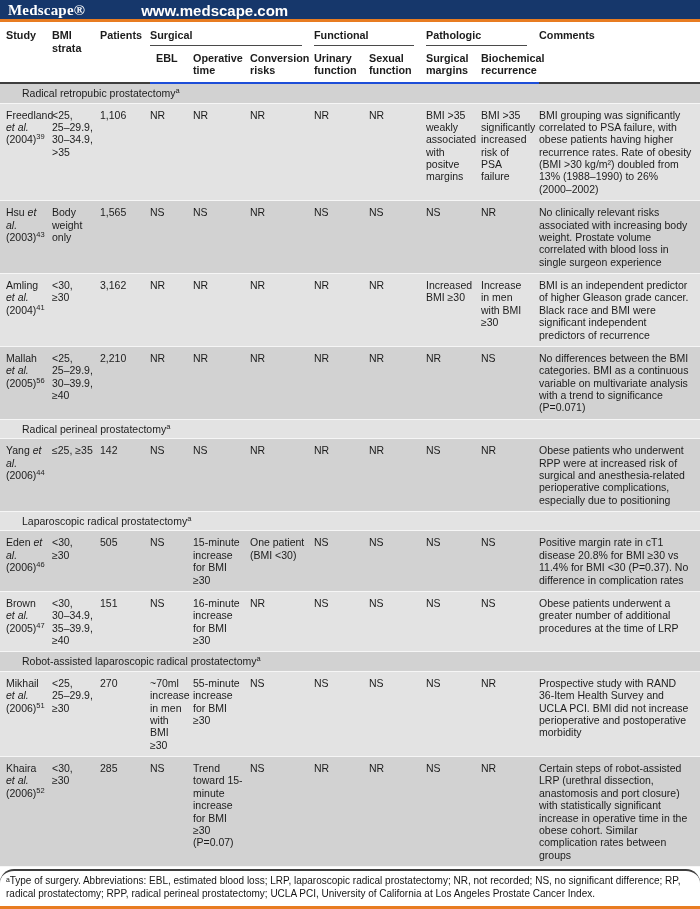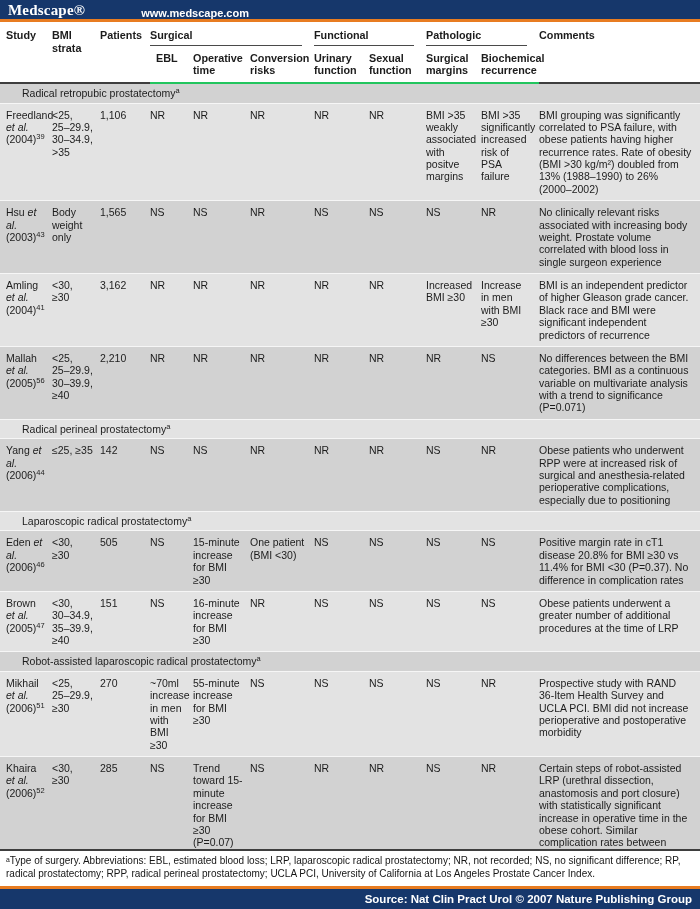--- a/index.html
+++ b/index.html
@@ -11,41 +11,41 @@
   html,body{margin:0;padding:0;background:#888;}
   .page{
     width:700px;height:909px;margin:0 auto;background:#fff;
     display:flex;flex-direction:column;
     font-family:"Liberation Sans",sans-serif;color:#1c1c1c;
     overflow:hidden;
   }
   
   .topbar{height:19px;background:var(--navy);color:#fff;display:flex;align-items:flex-end;padding:0 8px;flex:none;}
   .logo{font-family:"Liberation Serif",serif;font-size:15px;font-weight:bold;letter-spacing:.2px;}
-  .url{font-size:11px;font-weight:bold;margin-left:56px;color:#fff;text-decoration:none;}
+  .url{font-size:15px;font-weight:bold;margin-left:56px;color:#fff;text-decoration:none;}
   .rule-orange{height:3px;background:var(--orange);flex:none;}
   
   .content{flex:1;display:flex;flex-direction:column;background:#fff;overflow:hidden;}
   .tablewrap{flex:1;overflow:hidden;}
   table{width:700px;border-collapse:collapse;table-layout:fixed;font-size:10.5px;line-height:1.18;}
   th,td{box-sizing:border-box;vertical-align:top;text-align:left;padding:4px 7px 4px 0;font-weight:normal;}
   th:first-child,td:first-child{padding-left:6px;}
   thead th{font-weight:bold;padding-top:7px;padding-right:2px;font-size:10.8px;}
-  tr.h2 th{border-bottom:2px solid #22c55e;padding-top:2px;padding-bottom:5px;}
+  tr.h2 th{border-bottom:2px solid #1d4ed8;padding-top:2px;padding-bottom:5px;}
   tr.h1 th[rowspan]{border-bottom:2px solid #3e3e3e;}
   .grule{border-bottom:1px solid #4a4a4a;padding:0 0 3px;margin-right:10px;text-align:left;}
   tbody tr{border-bottom:1px solid #f6f6f6;}
   tbody tr.dark{background:var(--rowdark);}
   tbody tr.light{background:var(--rowlight);}
   tbody tr.section td{font-weight:normal;padding:3px 22px;}
   tbody td{padding-top:5px;padding-bottom:5px;}
   sup{font-size:7.5px;vertical-align:super;line-height:0;}
   i{font-style:italic;}
   
-  .footnote{flex:none;background:#fff;border-top:2px solid #3e3e3e;font-size:10px;line-height:1.25;padding:4px 6px 6px;color:#151515;}
+  .footnote{flex:none;background:#fff;border-top:2px solid #3e3e3e;font-size:10px;line-height:1.25;padding:4px 6px 6px;color:#151515;border-radius:14px;}
   
   .bottombar{height:20px;background:var(--navy);color:#fff;display:flex;align-items:center;justify-content:flex-end;padding:0 8px;font-size:11.5px;font-weight:bold;flex:none;}
 </style>
 </head>
 <body>
 
 <div class="page">
 
   <div class="topbar">
     <span class="logo">Medscape®</span>
@@ -225,17 +225,14 @@
               <td>NR</td>
               <td>Certain steps of robot-assisted LRP (urethral dissection, anastomosis and port closure) with statistically significant increase in operative time in the obese cohort. Similar complication rates between groups</td>
             </tr>
           </tbody>
       </table>
     </div>
     <div class="footnote">ᵃType of surgery. Abbreviations: EBL, estimated blood loss; LRP, laparoscopic radical prostatectomy; NR, not recorded; NS, no significant difference; RP, radical prostatectomy; RPP, radical perineal prostatectomy; UCLA PCI, University of California at Los Angeles Prostate Cancer Index.</div>
   </div>
 
   <div class="rule-orange"></div>
-  <div class="bottombar">
-    <span>Source: Nat Clin Pract Urol © 2007 Nature Publishing Group</span>
-  </div>
 
 </div>
 
 </body></html>

